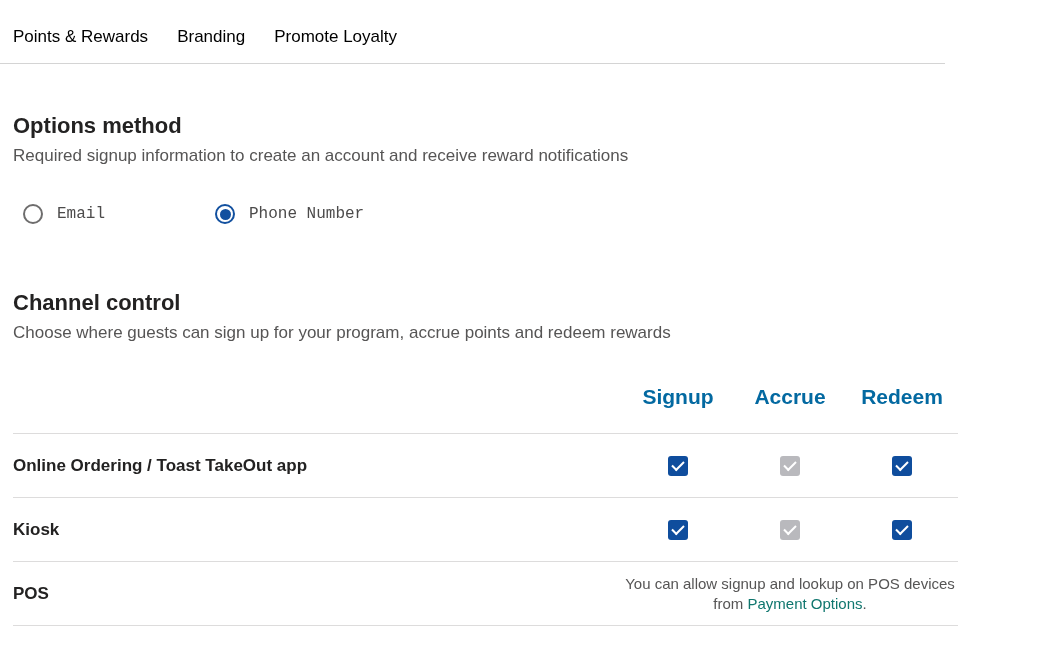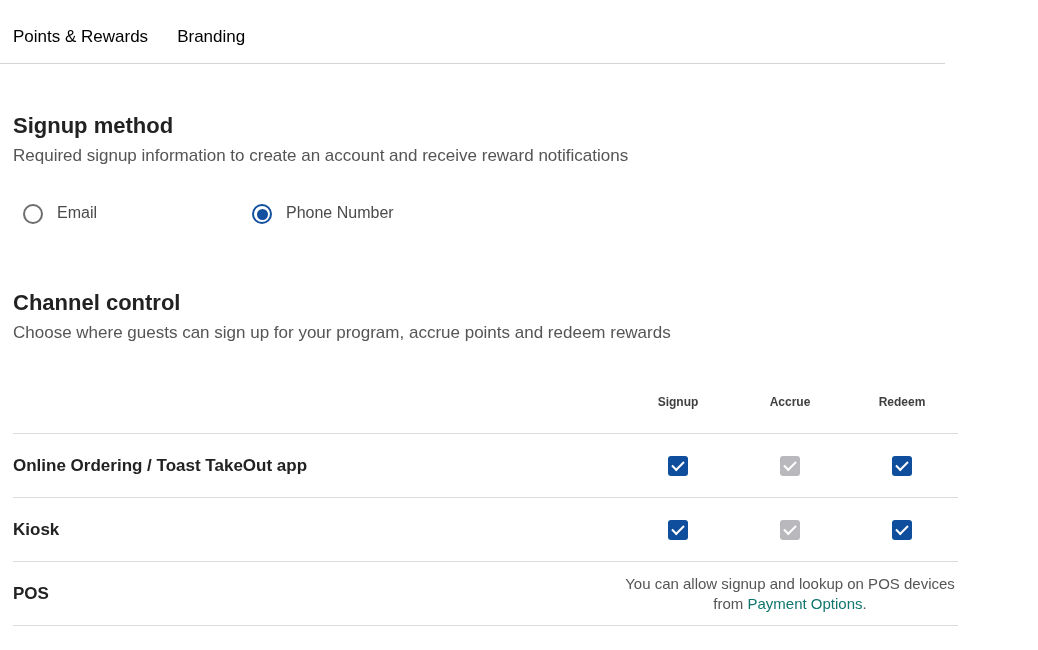--- a/index.html
+++ b/index.html
@@ -11,52 +11,53 @@
   .tab { font-size:17px; color:#000000; padding-bottom:16px; position:relative; cursor:pointer; white-space:nowrap; }
   .tab.active { font-weight:bold; color:#232222; }
   .tab.active::after { content:""; position:absolute; left:0; right:0; bottom:-1px; height:4px; background:#f74c25; }
 
   
   .section-title { margin:49px 0 0 13px; font-size:22px; font-weight:bold; color:#232222; line-height:25px; }
   .section-desc  { margin:8px 0 0 13px; font-size:17px; color:#565555; line-height:20px; }
 
   
   .radio-row { margin:38px 0 0 23px; display:flex; }
-  .radio-option { display:flex; width:229px; cursor:pointer; }
+  .radio-option { display:flex; align-items:center; width:192px; cursor:pointer;font-family:Liberation Mono, monospace; }
   .radio { width:20px; height:20px; border-radius:50%; border:2px solid #6e6d6d; background:#fff; position:relative; flex:0 0 auto; }
   .radio[data-state="selected"] { border-color:#12509f; }
   .radio[data-state="selected"]::after { content:""; position:absolute; left:50%; top:50%; width:11px; height:11px; margin:-5.5px 0 0 -5.5px; border-radius:50%; background:#12509f; }
   .radio-label { margin-left:14px; font-size:16px; color:#4c4b4b; }
 
   
   .table { margin:0 0 0 13px; width:945px; }
   .t-header { display:flex; align-items:flex-end; height:91px; border-bottom:1px solid #dddcdc; }
   .t-row { display:flex; align-items:center; height:64px; border-bottom:1px solid #dddcdc; }
   .t-label-col { flex:1 1 auto; }
   .t-cell { width:112px; display:flex; justify-content:center; align-items:center; flex:0 0 auto; }
-  .t-header .t-cell { padding-bottom:24px; font-size:12px; font-weight:bold; color:#404040; }
+  .t-header .t-cell { padding-bottom:24px; font-size:21px; font-weight:bold; color:#0369a1; }
   .row-label { font-size:17px; font-weight:bold; color:#232222; }
 
   .checkbox { width:20px; height:20px; border-radius:3px; position:relative; cursor:pointer; }
   .checkbox[data-state="checked"] { background:#0f4d9d; }
   .checkbox[data-state="checked-disabled"] { background:#b9b9bd; cursor:default; }
   .checkbox::after { content:""; position:absolute; left:4px; top:5px; width:10px; height:5px; border-left:2.6px solid #fff; border-bottom:2.6px solid #fff; transform:rotate(-45deg); }
 
   .pos-note { width:336px; text-align:center; font-size:15px; line-height:20px; color:#565555; flex:0 0 auto; }
   .pos-note a { color:#0f766e; text-decoration:none; cursor:pointer; }
 </style>
 </head>
 <body>
 
 <div class="tabbar">
   <div class="tab">Points &amp; Rewards</div>
   <div class="tab">Branding</div>
+  <div class="tab">Promote Loyalty</div>
 </div>
 
-<div class="section-title">Signup method</div>
+<div class="section-title">Options method</div>
 <div class="section-desc">Required signup information to create an account and receive reward notifications</div>
 
 <div class="radio-row">
   <div class="radio-option">
     <span class="radio" data-state="unselected"></span>
     <span class="radio-label">Email</span>
   </div>
   <div class="radio-option">
     <span class="radio" data-state="selected"></span>
     <span class="radio-label">Phone Number</span>

